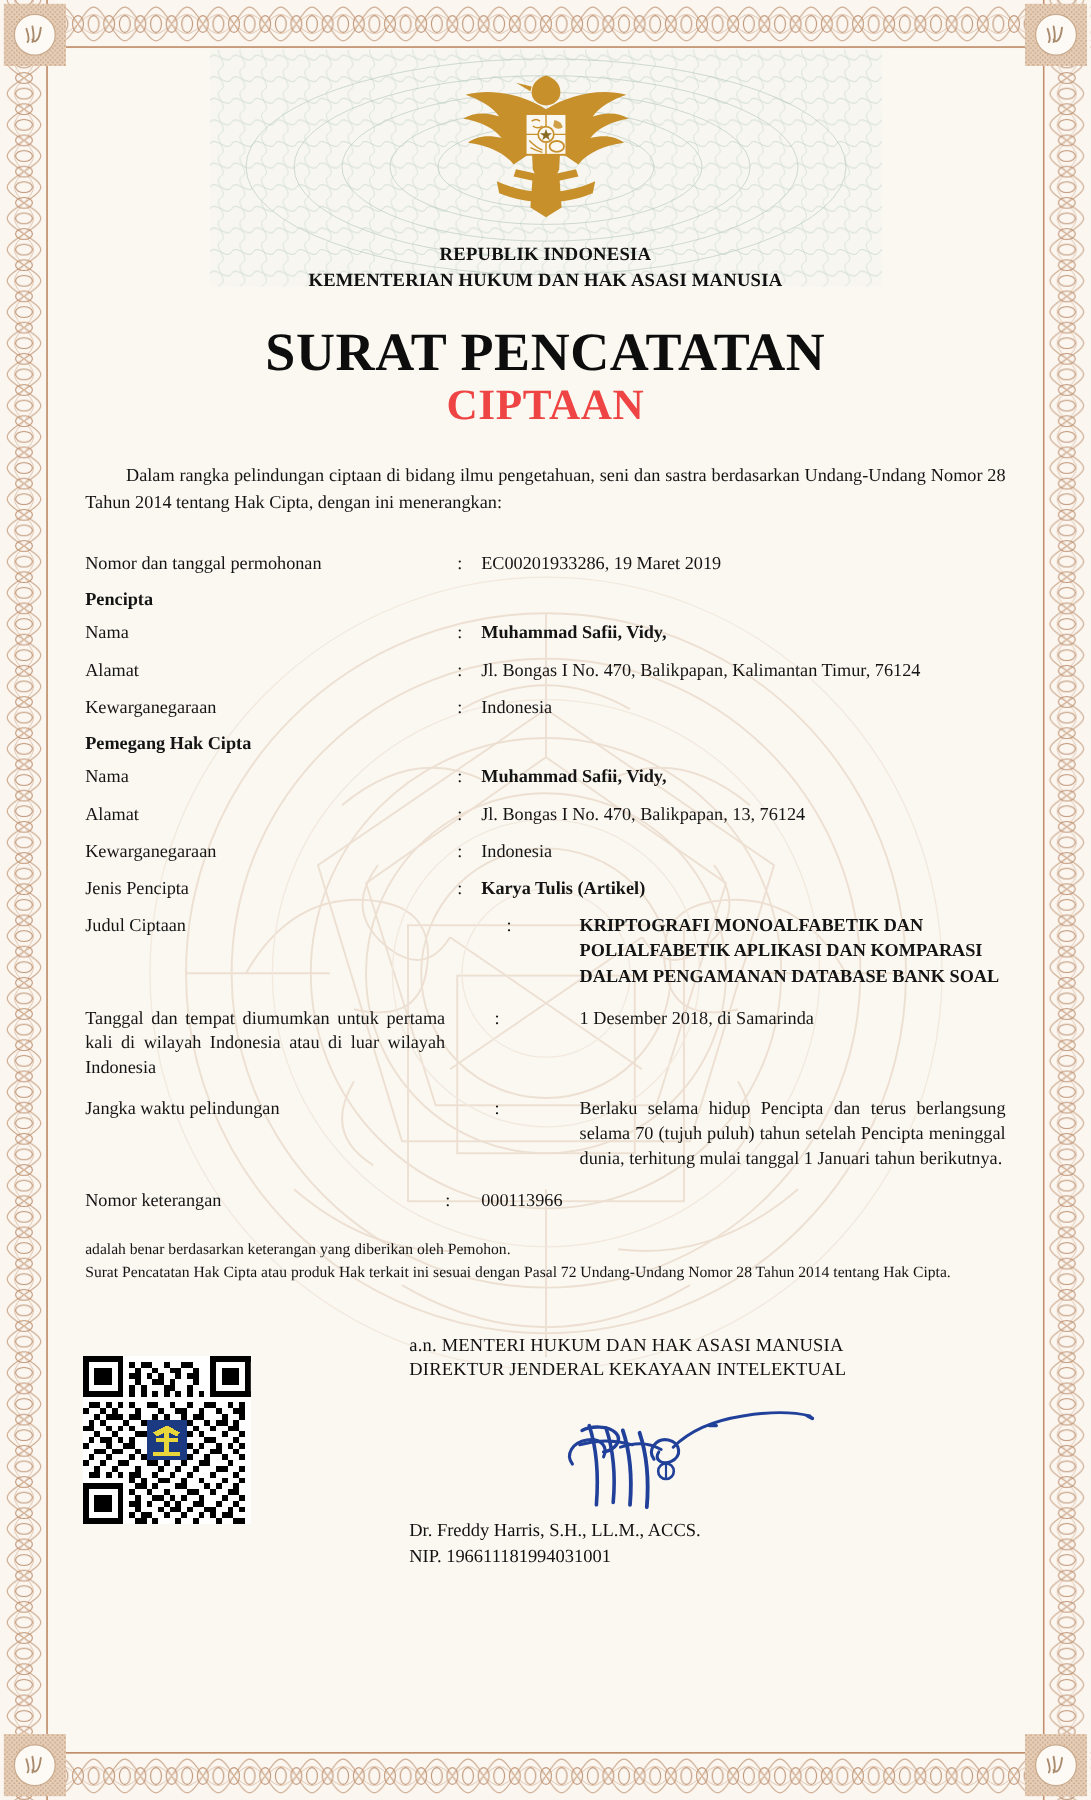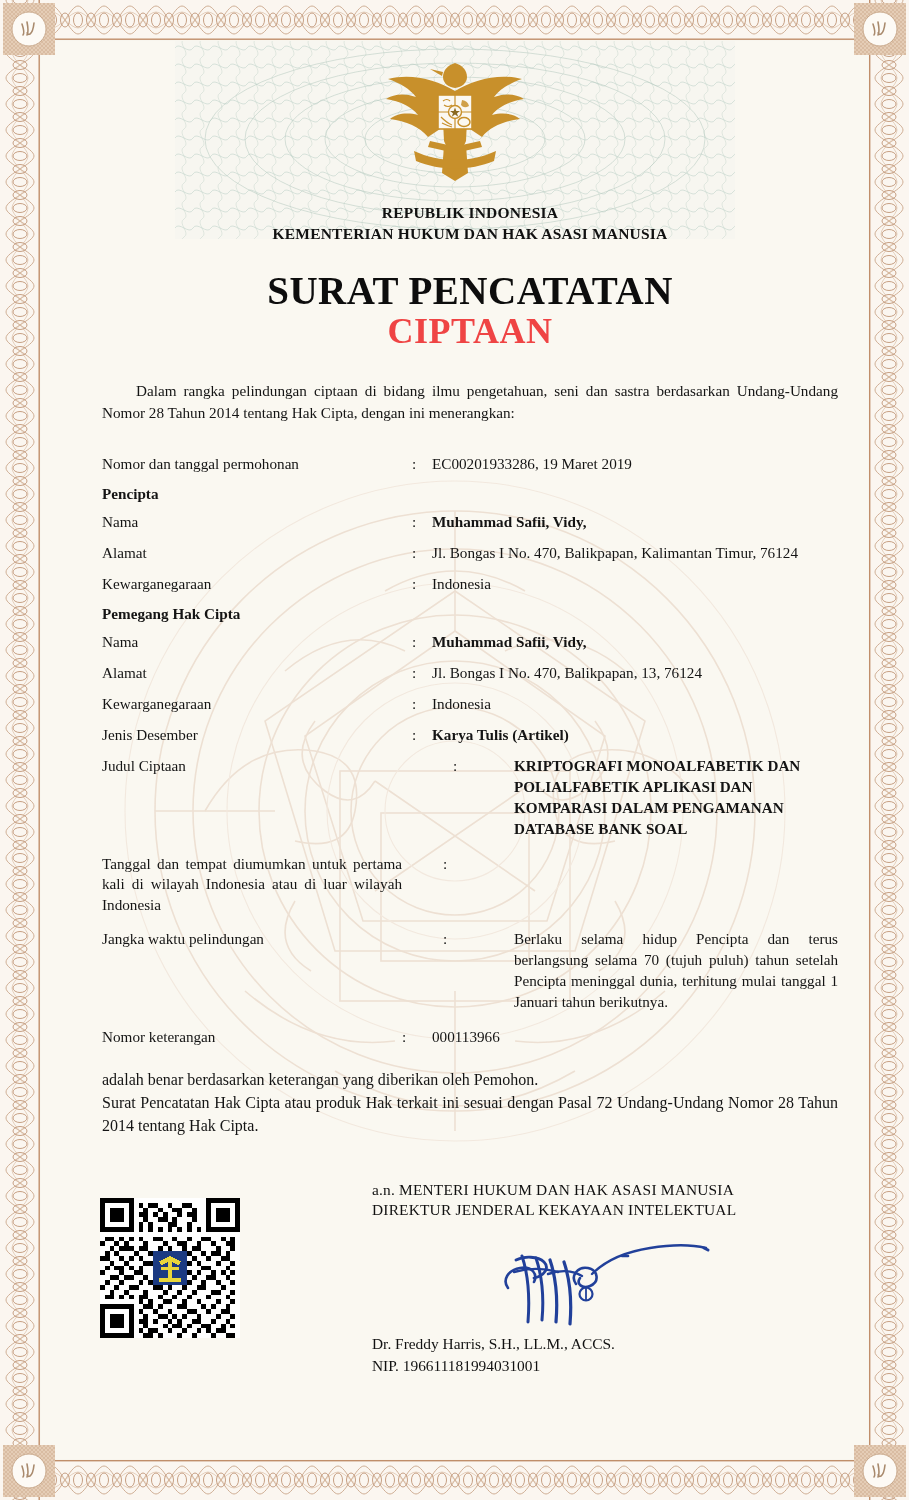--- a/index.html
+++ b/index.html
@@ -26,49 +26,49 @@
   .c-bl{left:3px;bottom:3px;}
   .c-br{right:3px;bottom:3px;}
 
   
   .paper{position:absolute;left:41px;top:41px;width:827px;height:1418px;background:#faf8f1;overflow:hidden;}
 
   
   .watermark{position:absolute;left:50%;top:430px;transform:translateX(-50%);width:740px;height:700px;opacity:.55;pointer-events:none;z-index:1;}
   .garuda-bg{position:absolute;left:50%;top:-2px;transform:translateX(-50%);width:560px;height:200px;z-index:1;pointer-events:none;}
 
-  .content{position:relative;z-index:3;padding-left:31px;}
+  .content{position:relative;z-index:3;}
 
   
   .emblem{position:absolute;left:50%;top:8px;transform:translateX(-50%);width:170px;height:140px;z-index:2;}
 
   .ministry{text-align:center;margin-top:162px;line-height:1.35;}
   .ministry div{font-weight:bold;font-size:15.5px;letter-spacing:.2px;color:#111;}
 
   .title{text-align:center;margin-top:26px;}
-  .title .l1{font-size:39px;font-weight:bold;letter-spacing:.5px;color:#0d0d0d;line-height:1.02;}
+  .title .l1{font-size:45px;font-weight:bold;letter-spacing:.5px;color:#0d0d0d;line-height:1.02;}
   .title .l2{font-size:36px;font-weight:bold;letter-spacing:.5px;color:#ef4444;line-height:1.15;}
 
   .intro{margin:28px 30px 0 30px;font-size:15.2px;line-height:1.45;text-align:justify;color:#141414;}
   .intro .ind{display:inline-block;width:34px;}
 
   
   .table{margin:30px 30px 0 30px;font-size:15.2px;color:#141414;}
   .row{display:flex;align-items:flex-start;margin-bottom:10px;}
   .lbl{width:310px;flex:none;line-height:1.32;}
   .colon{width:20px;flex:none;line-height:1.32;}
   .val{flex:1;line-height:1.38;}
   .val.b{font-weight:bold;}
   .section-head{font-weight:bold;margin:6px 0 9px 0;font-size:15.2px;}
   .val.just{text-align:justify;}
   .lbl.multi{line-height:1.35;text-align:justify;}
   .row.block{margin-bottom:14px;gap:41px;}
 
   
-  .closing{margin:20px 30px 0 30px;font-size:16px;line-height:1.45;text-align:justify;color:#141414;}
+  .closing{margin:20px 30px 0 30px;font-size:13px;line-height:1.45;text-align:justify;color:#141414;}
 
   
   .footer{position:relative;margin-top:42px;height:210px;}
   .qr{position:absolute;left:28px;top:18px;width:140px;height:140px;background:#fff;}
   .signblock{position:absolute;left:300px;top:0;width:500px;}
   .signblock .ln{font-size:15.4px;line-height:1.3;color:#111;letter-spacing:.2px;}
   .sig-svg{display:block;margin:2px auto 0 auto;}
   .signer{margin-top:2px;font-size:15.4px;line-height:1.3;color:#111;}
 </style>
 </head>
@@ -301,34 +301,35 @@
           <div class="colon">:</div>
           <div class="val">Jl. Bongas I No. 470, Balikpapan, 13, 76124</div>
         </div>
         <div class="row">
           <div class="lbl">Kewarganegaraan</div>
           <div class="colon">:</div>
           <div class="val">Indonesia</div>
         </div>
 
         <div class="row">
-          <div class="lbl">Jenis Desember</div>
+          <div class="lbl">Jenis Pencipta</div>
           <div class="colon">:</div>
           <div class="val b">Karya Tulis (Artikel)</div>
         </div>
 
         <div class="row block">
           <div class="lbl">Judul Ciptaan</div>
           <div class="colon">:</div>
           <div class="val b" style="max-width:420px;">KRIPTOGRAFI MONOALFABETIK DAN POLIALFABETIK APLIKASI DAN KOMPARASI DALAM PENGAMANAN DATABASE BANK SOAL</div>
         </div>
 
         <div class="row block">
           <div class="lbl multi" style="width:300px;">Tanggal dan tempat diumumkan untuk pertama kali di wilayah Indonesia atau di luar wilayah Indonesia</div>
           <div class="colon" style="width:30px;">:</div>
+          <div class="val">1 Desember 2018, di Samarinda</div>
         </div>
 
         <div class="row block">
           <div class="lbl" style="width:300px;">Jangka waktu pelindungan</div>
           <div class="colon" style="width:30px;">:</div>
           <div class="val just" style="max-width:430px;">Berlaku selama hidup Pencipta dan terus berlangsung selama 70 (tujuh puluh) tahun setelah Pencipta meninggal dunia, terhitung mulai tanggal 1 Januari tahun berikutnya.</div>
         </div>
 
         <div class="row">
           <div class="lbl" style="width:300px;">Nomor keterangan</div>

